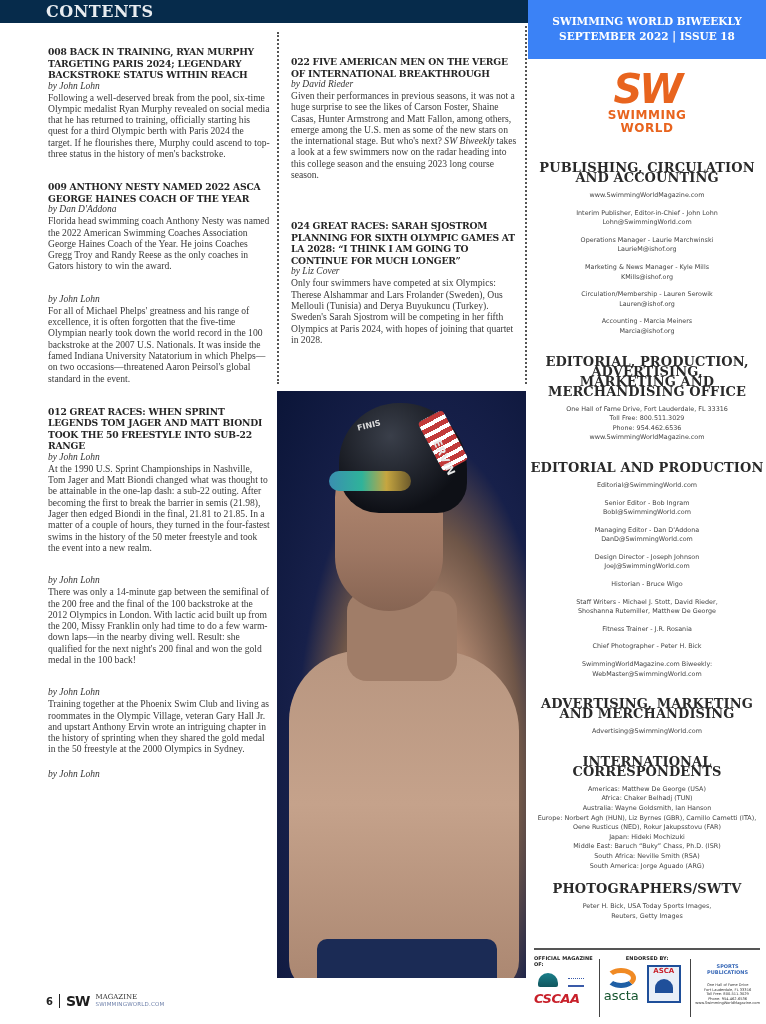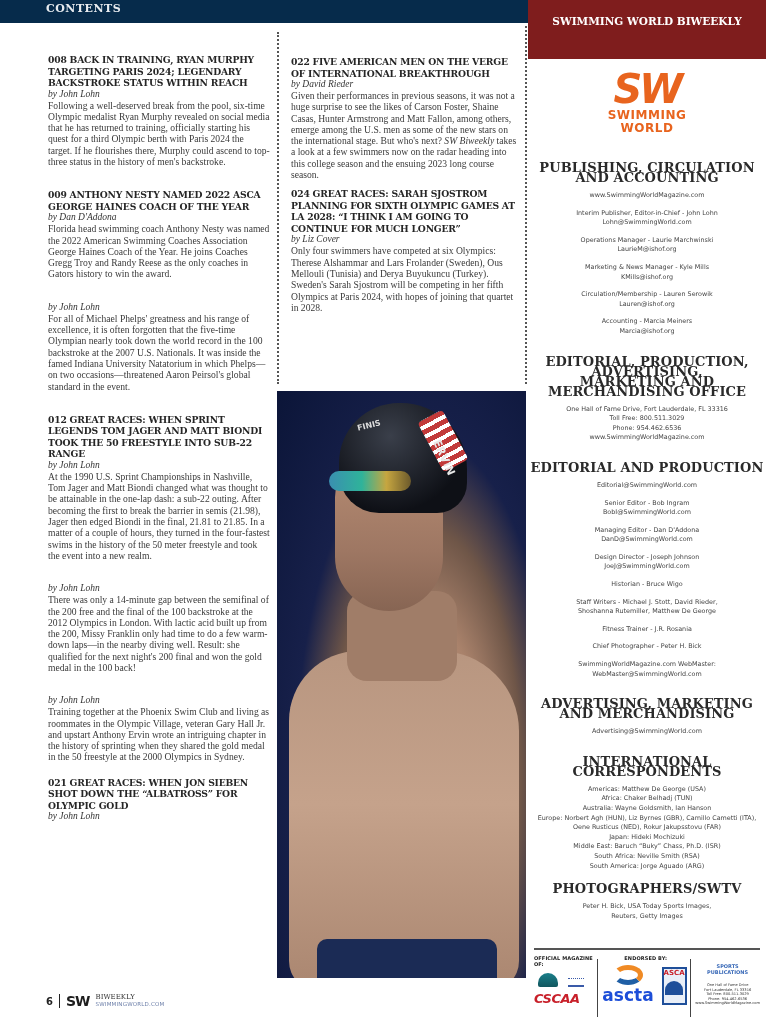--- a/index.html
+++ b/index.html
@@ -1,25 +1,25 @@
 <!DOCTYPE html>
 <html><head>
 <meta charset="utf-8">
 <style>
   * { box-sizing: border-box; margin: 0; padding: 0; }
   html, body { width: 766px; height: 1024px; background: #ffffff; overflow: hidden; }
   body { position: relative; font-family: "Liberation Serif", serif; color: #2a2a2a; }
 
   
   .top-band { position: absolute; left: 0; top: 0; width: 766px; height: 23px; background: #062b4b; }
-  .contents-title { position: absolute; left: 46px; top: 2px; color: #e8ecf0; font-family: "DejaVu Serif", serif; font-weight: bold; font-size: 11px; letter-spacing: 0.5px; }
-  .masthead { position: absolute; left: 528px; top: 0; width: 238px; height: 59px; background: #7f1d1d; color: #ffffff; text-align: center; font-family: "DejaVu Serif", serif; font-weight: bold; font-size: 10.5px; line-height: 15px; padding-top: 14px; }
-
-  
-  .col-left { position: absolute; left: 48px; top: 46px; width: 222px; margin-top: 8px; }
+  .contents-title { position: absolute; left: 46px; top: 2px; color: #e8ecf0; font-family: "DejaVu Serif", serif; font-weight: bold; font-size: 16px; letter-spacing: 0.5px; }
+  .masthead { position: absolute; left: 528px; top: 0; width: 238px; height: 59px; background: #3b82f6; color: #ffffff; text-align: center; font-family: "DejaVu Serif", serif; font-weight: bold; font-size: 10.5px; line-height: 15px; padding-top: 14px; }
+
+  
+  .col-left { position: absolute; left: 48px; top: 46px; width: 222px; }
   .col-mid { position: absolute; left: 291px; top: 56px; width: 230px; }
   .sep-dots { position: absolute; width: 0; border-left: 2px dotted #555; }
   .sep1 { left: 277px; top: 32px; height: 352px; }
   .sep2 { left: 525px; top: 26px; height: 358px; }
 
   .article { margin-bottom: 22px; }
   .article h3 { font-family: "DejaVu Serif", serif; font-size: 9.2px; font-weight: bold; line-height: 11.5px; color: #262626; letter-spacing: -0.2px; }
   .article .byline { font-style: italic; font-weight: normal; font-size: 9.5px; line-height: 11px; color: #333; }
   .article p { font-size: 9.6px; line-height: 11.3px; color: #3a3a3a; }
   .article p i { font-style: italic; }
@@ -57,31 +57,32 @@
   .staff h4 { font-family: "DejaVu Serif", serif; font-weight: bold; font-size: 13px; color: #2a2a2a; line-height: 10px; letter-spacing: 0.1px; }
   .staff .entry { font-size: 6.4px; line-height: 9.6px; color: #444; }
   .gap-s { height: 8px; } .gap-m { height: 13px; } .gap-l { height: 20px; }
 
   .rule { position: absolute; left: 534px; top: 948px; width: 226px; height: 2px; background: #555; }
   .sponsors { position: absolute; left: 534px; top: 955px; width: 226px; height: 66px; display: flex; font-family: "DejaVu Sans", sans-serif; }
   .sp-col { position: relative; }
   .sp-label { font-size: 5px; font-weight: bold; color: #222; letter-spacing: 0.1px; }
   .sp-divider { width: 1px; background: #444; margin: 4px 4px; }
   .cscaa { font-weight: bold; font-style: italic; font-size: 13px; color: #c8202a; letter-spacing: -0.5px; }
-  .ascta { font-weight: bold; font-size: 17px; color: #1d4ed8; }
+  .ascta { font-weight: normal; font-size: 13px; color: #14532d; }
   .asca-box { width: 34px; height: 38px; border: 2px solid #1f4f9a; background: #e9eff8; text-align: center; font-size: 7px; font-weight: bold; color: #c8202a; }
   .mini-text { font-size: 3.6px; line-height: 4.6px; color: #333; text-align: center; }
 </style>
 </head>
 <body>
 
 <div class="top-band"></div>
 <div class="contents-title">CONTENTS</div>
 <div class="masthead">
   <div>SWIMMING WORLD BIWEEKLY</div>
+  <div>SEPTEMBER 2022 | ISSUE 18</div>
 </div>
 
 <div class="sep-dots sep1"></div>
 <div class="sep-dots sep2"></div>
 
 <div class="col-left">
   <div class="article">
     <h3>008 BACK IN TRAINING, RYAN MURPHY TARGETING PARIS 2024; LEGENDARY BACKSTROKE STATUS WITHIN REACH</h3>
     <div class="byline">by John Lohn</div>
     <p>Following a well-deserved break from the pool, six-time Olympic medalist Ryan Murphy revealed on social media that he has returned to training, officially starting his quest for a third Olympic berth with Paris 2024 the target. If he flourishes there, Murphy could ascend to top-three status in the history of men's backstroke.</p>
@@ -102,27 +103,26 @@
   </div>
   <div class="article">
     <div class="byline">by John Lohn</div>
     <p>There was only a 14-minute gap between the semifinal of the 200 free and the final of the 100 backstroke at the 2012 Olympics in London. With lactic acid built up from the 200, Missy Franklin only had time to do a few warm-down laps—in the nearby diving well. Result: she qualified for the next night's 200 final and won the gold medal in the 100 back!</p>
   </div>
   <div class="article" style="margin-bottom:14px">
     <div class="byline">by John Lohn</div>
     <p>Training together at the Phoenix Swim Club and living as roommates in the Olympic Village, veteran Gary Hall Jr. and upstart Anthony Ervin wrote an intriguing chapter in the history of sprinting when they shared the gold medal in the 50 freestyle at the 2000 Olympics in Sydney.</p>
   </div>
   <div class="article">
-    <h3>021 GREAT RACES: WHEN JON SIEBEN SHOT DOWN THE “ALBATROSS” FOR OLYMPIC GOLD</h3>
     <div class="byline">by John Lohn</div>
   </div>
 </div>
 
 <div class="col-mid">
-  <div class="article" style="margin-bottom:8px">
+  <div class="article" style="margin-bottom:40px">
     <h3>022 FIVE AMERICAN MEN ON THE VERGE OF INTERNATIONAL BREAKTHROUGH</h3>
     <div class="byline">by David Rieder</div>
     <p><span>Given their performances in previous seasons, it was not a huge surprise to see the likes of Carson Foster, Shaine Casas, Hunter Armstrong and Matt Fallon, among others, emerge among the U.S. men as some of the new stars on the international stage. But who's next? </span><i>SW Biweekly</i><span> takes a look at a few swimmers now on the radar heading into this college season and the ensuing 2023 long course season.</span></p>
   </div>
   <div class="article">
     <h3>024 GREAT RACES: SARAH SJOSTROM PLANNING FOR SIXTH OLYMPIC GAMES AT LA 2028: “I THINK I AM GOING TO CONTINUE FOR MUCH LONGER”</h3>
     <div class="byline">by Liz Cover</div>
     <p>Only four swimmers have competed at six Olympics: Therese Alshammar and Lars Frolander (Sweden), Ous Mellouli (Tunisia) and Derya Buyukuncu (Turkey). Sweden's Sarah Sjostrom will be competing in her fifth Olympics at Paris 2024, with hopes of joining that quartet in 2028.</p>
   </div>
 </div>
@@ -138,21 +138,21 @@
   <div class="cap-name">ERVIN</div>
   <div class="goggles"></div>
 </div>
 <div class="cover-caption"><b>On the Cover:</b><span> Anthony Ervin [ Photo Courtesy of Peter H. Bick ]</span></div>
 
 <div class="page-footer">
   <span class="page-num">6</span>
   <span class="footer-bar"></span>
   <span class="footer-sw">SW</span>
   <span class="footer-text">
-    <span class="footer-biweekly">BIWEEKLY</span>
+    <span class="footer-biweekly">MAGAZINE</span>
     <span class="footer-url">SWIMMINGWORLD.COM</span>
   </span>
 </div>
 
 <div class="staff">
   <div class="sw-logo">
     <div class="sw-mark">SW</div>
     <div class="sw-word">SWIMMING</div>
     <div class="sw-word">WORLD</div>
   </div>
@@ -201,21 +201,21 @@
   <div class="gap-s"></div>
   <div class="entry">Historian - Bruce Wigo</div>
   <div class="gap-s"></div>
   <div class="entry">Staff Writers - Michael J. Stott, David Rieder,</div>
   <div class="entry">Shoshanna Rutemiller, Matthew De George</div>
   <div class="gap-s"></div>
   <div class="entry">Fitness Trainer - J.R. Rosania</div>
   <div class="gap-s"></div>
   <div class="entry">Chief Photographer - Peter H. Bick</div>
   <div class="gap-s"></div>
-  <div class="entry">SwimmingWorldMagazine.com WebMaster:</div>
+  <div class="entry">SwimmingWorldMagazine.com Biweekly:</div>
   <div class="entry">WebMaster@SwimmingWorld.com</div>
 
   <div class="gap-l"></div>
   <h4>ADVERTISING, MARKETING AND MERCHANDISING</h4>
   <div class="gap-s"></div>
   <div class="entry">Advertising@SwimmingWorld.com</div>
 
   <div class="gap-l"></div>
   <h4>INTERNATIONAL CORRESPONDENTS</h4>
   <div class="gap-s"></div>

